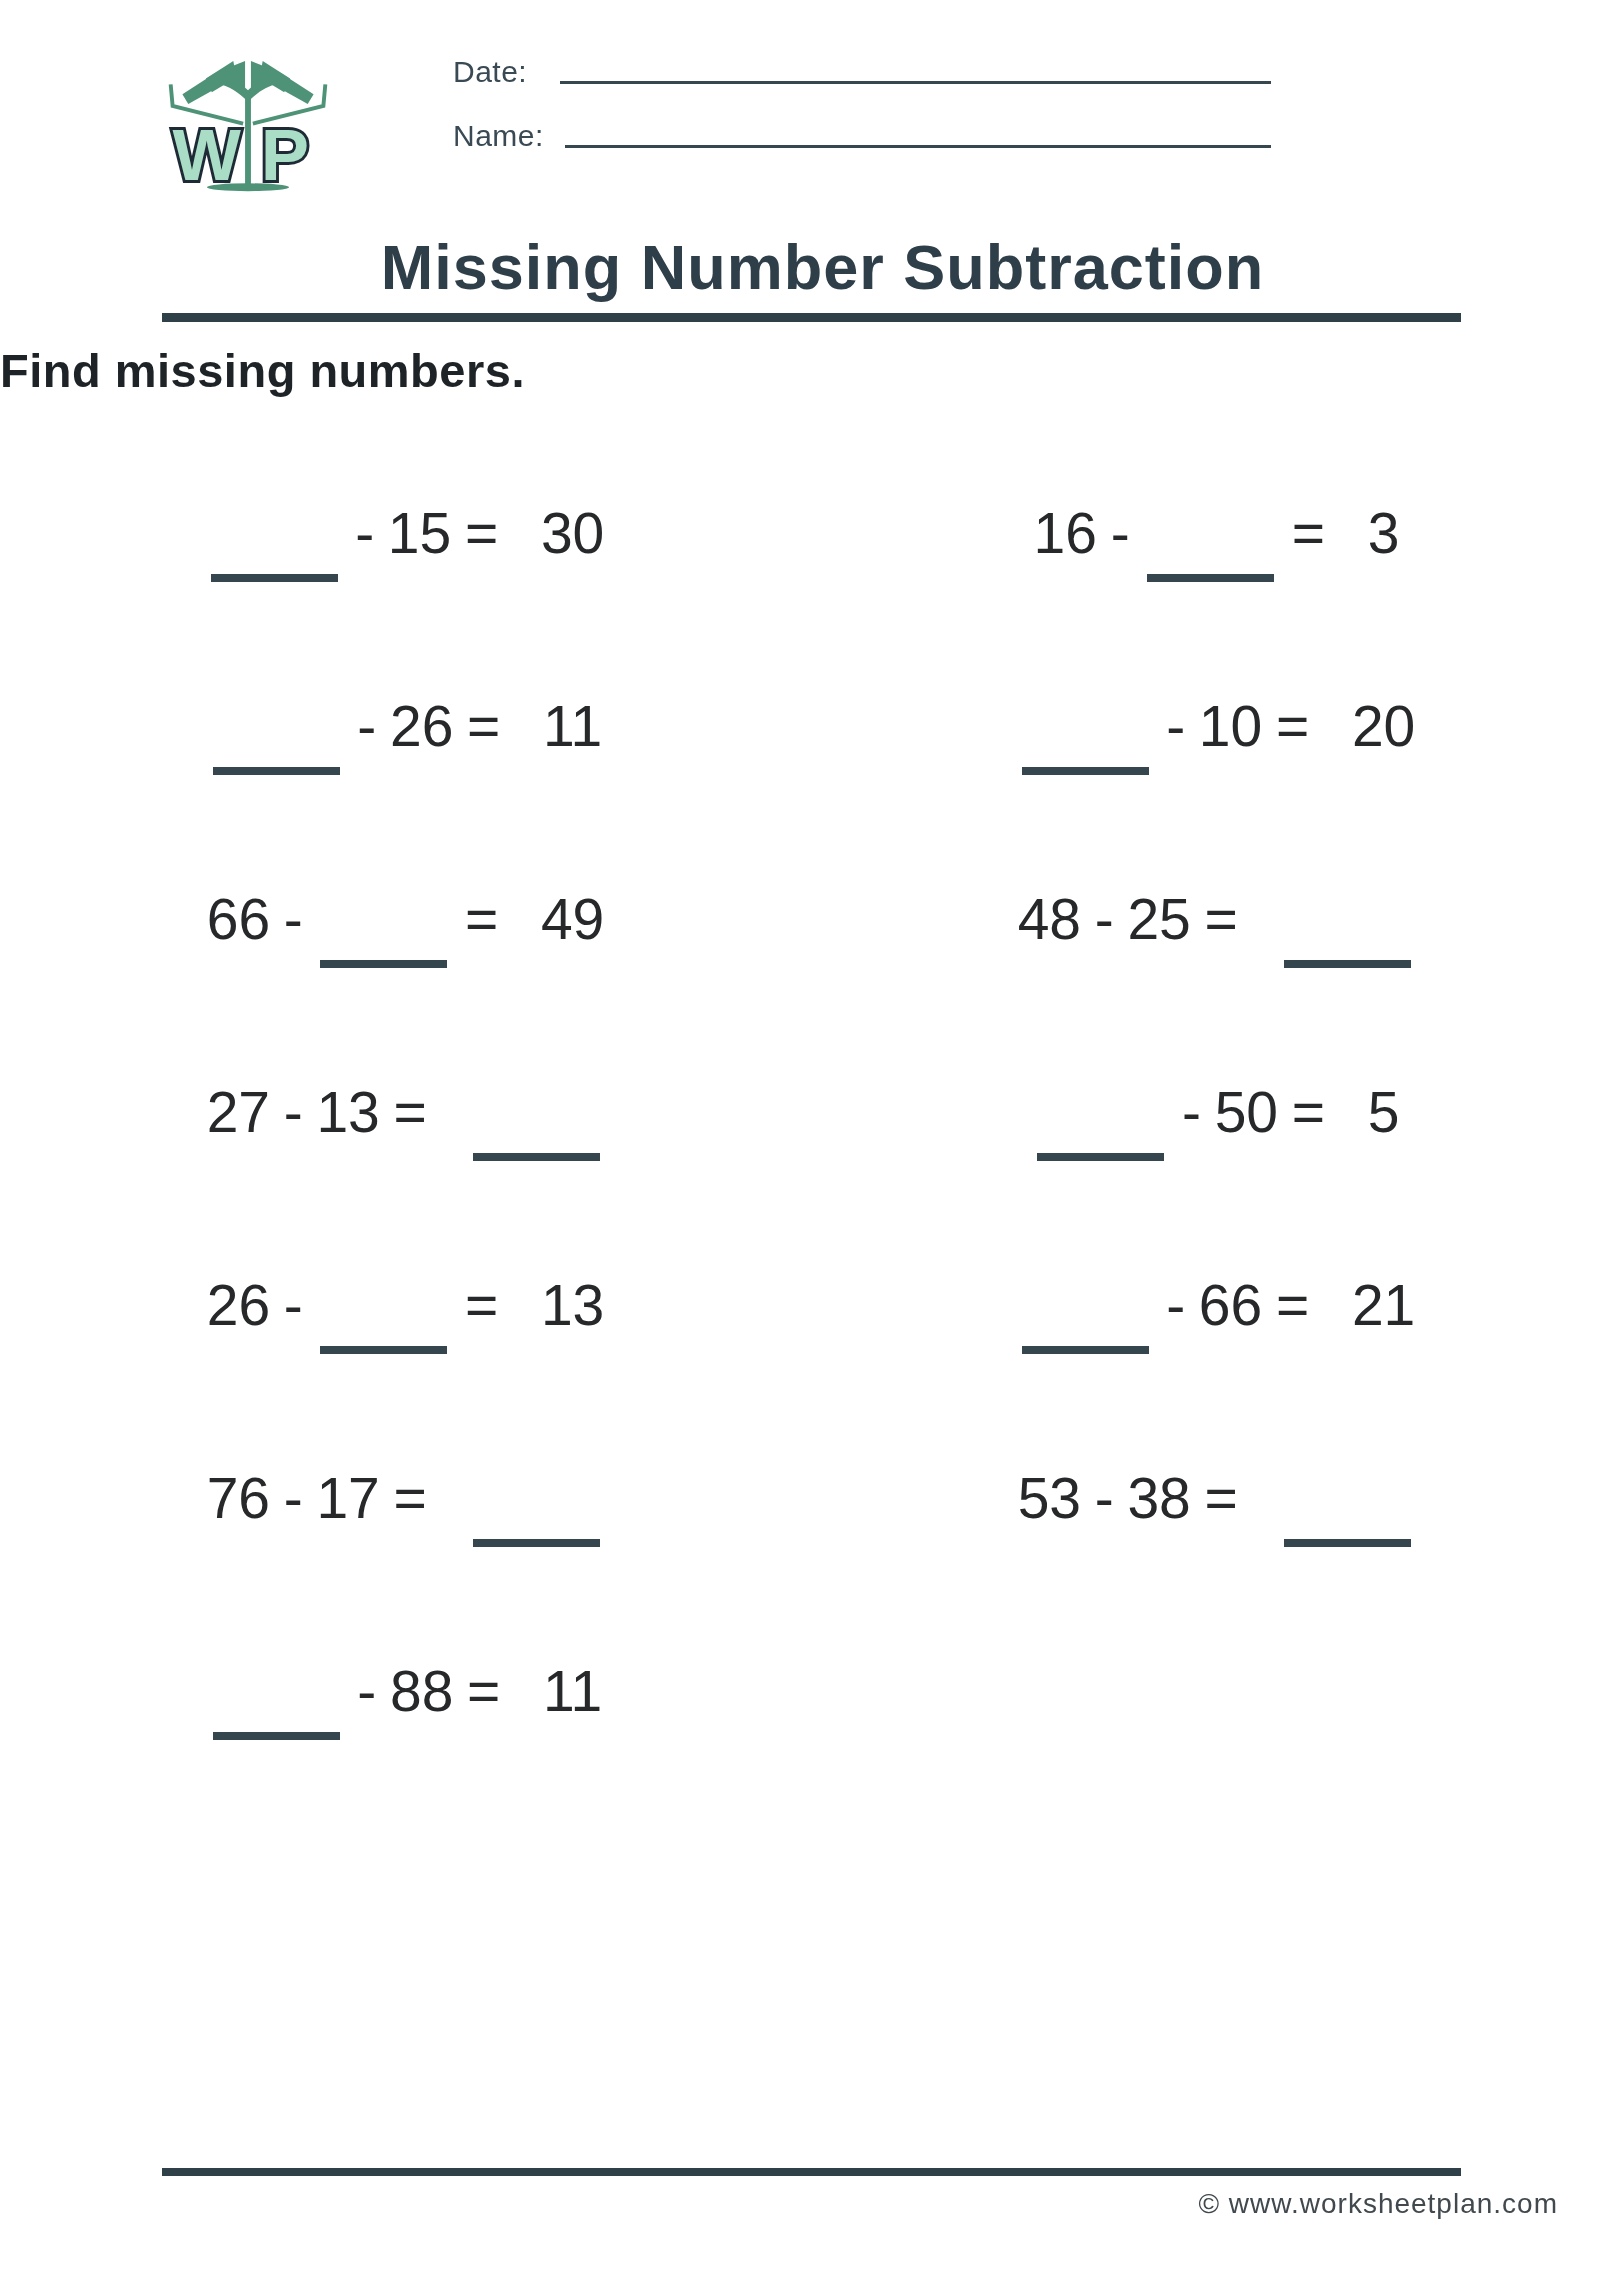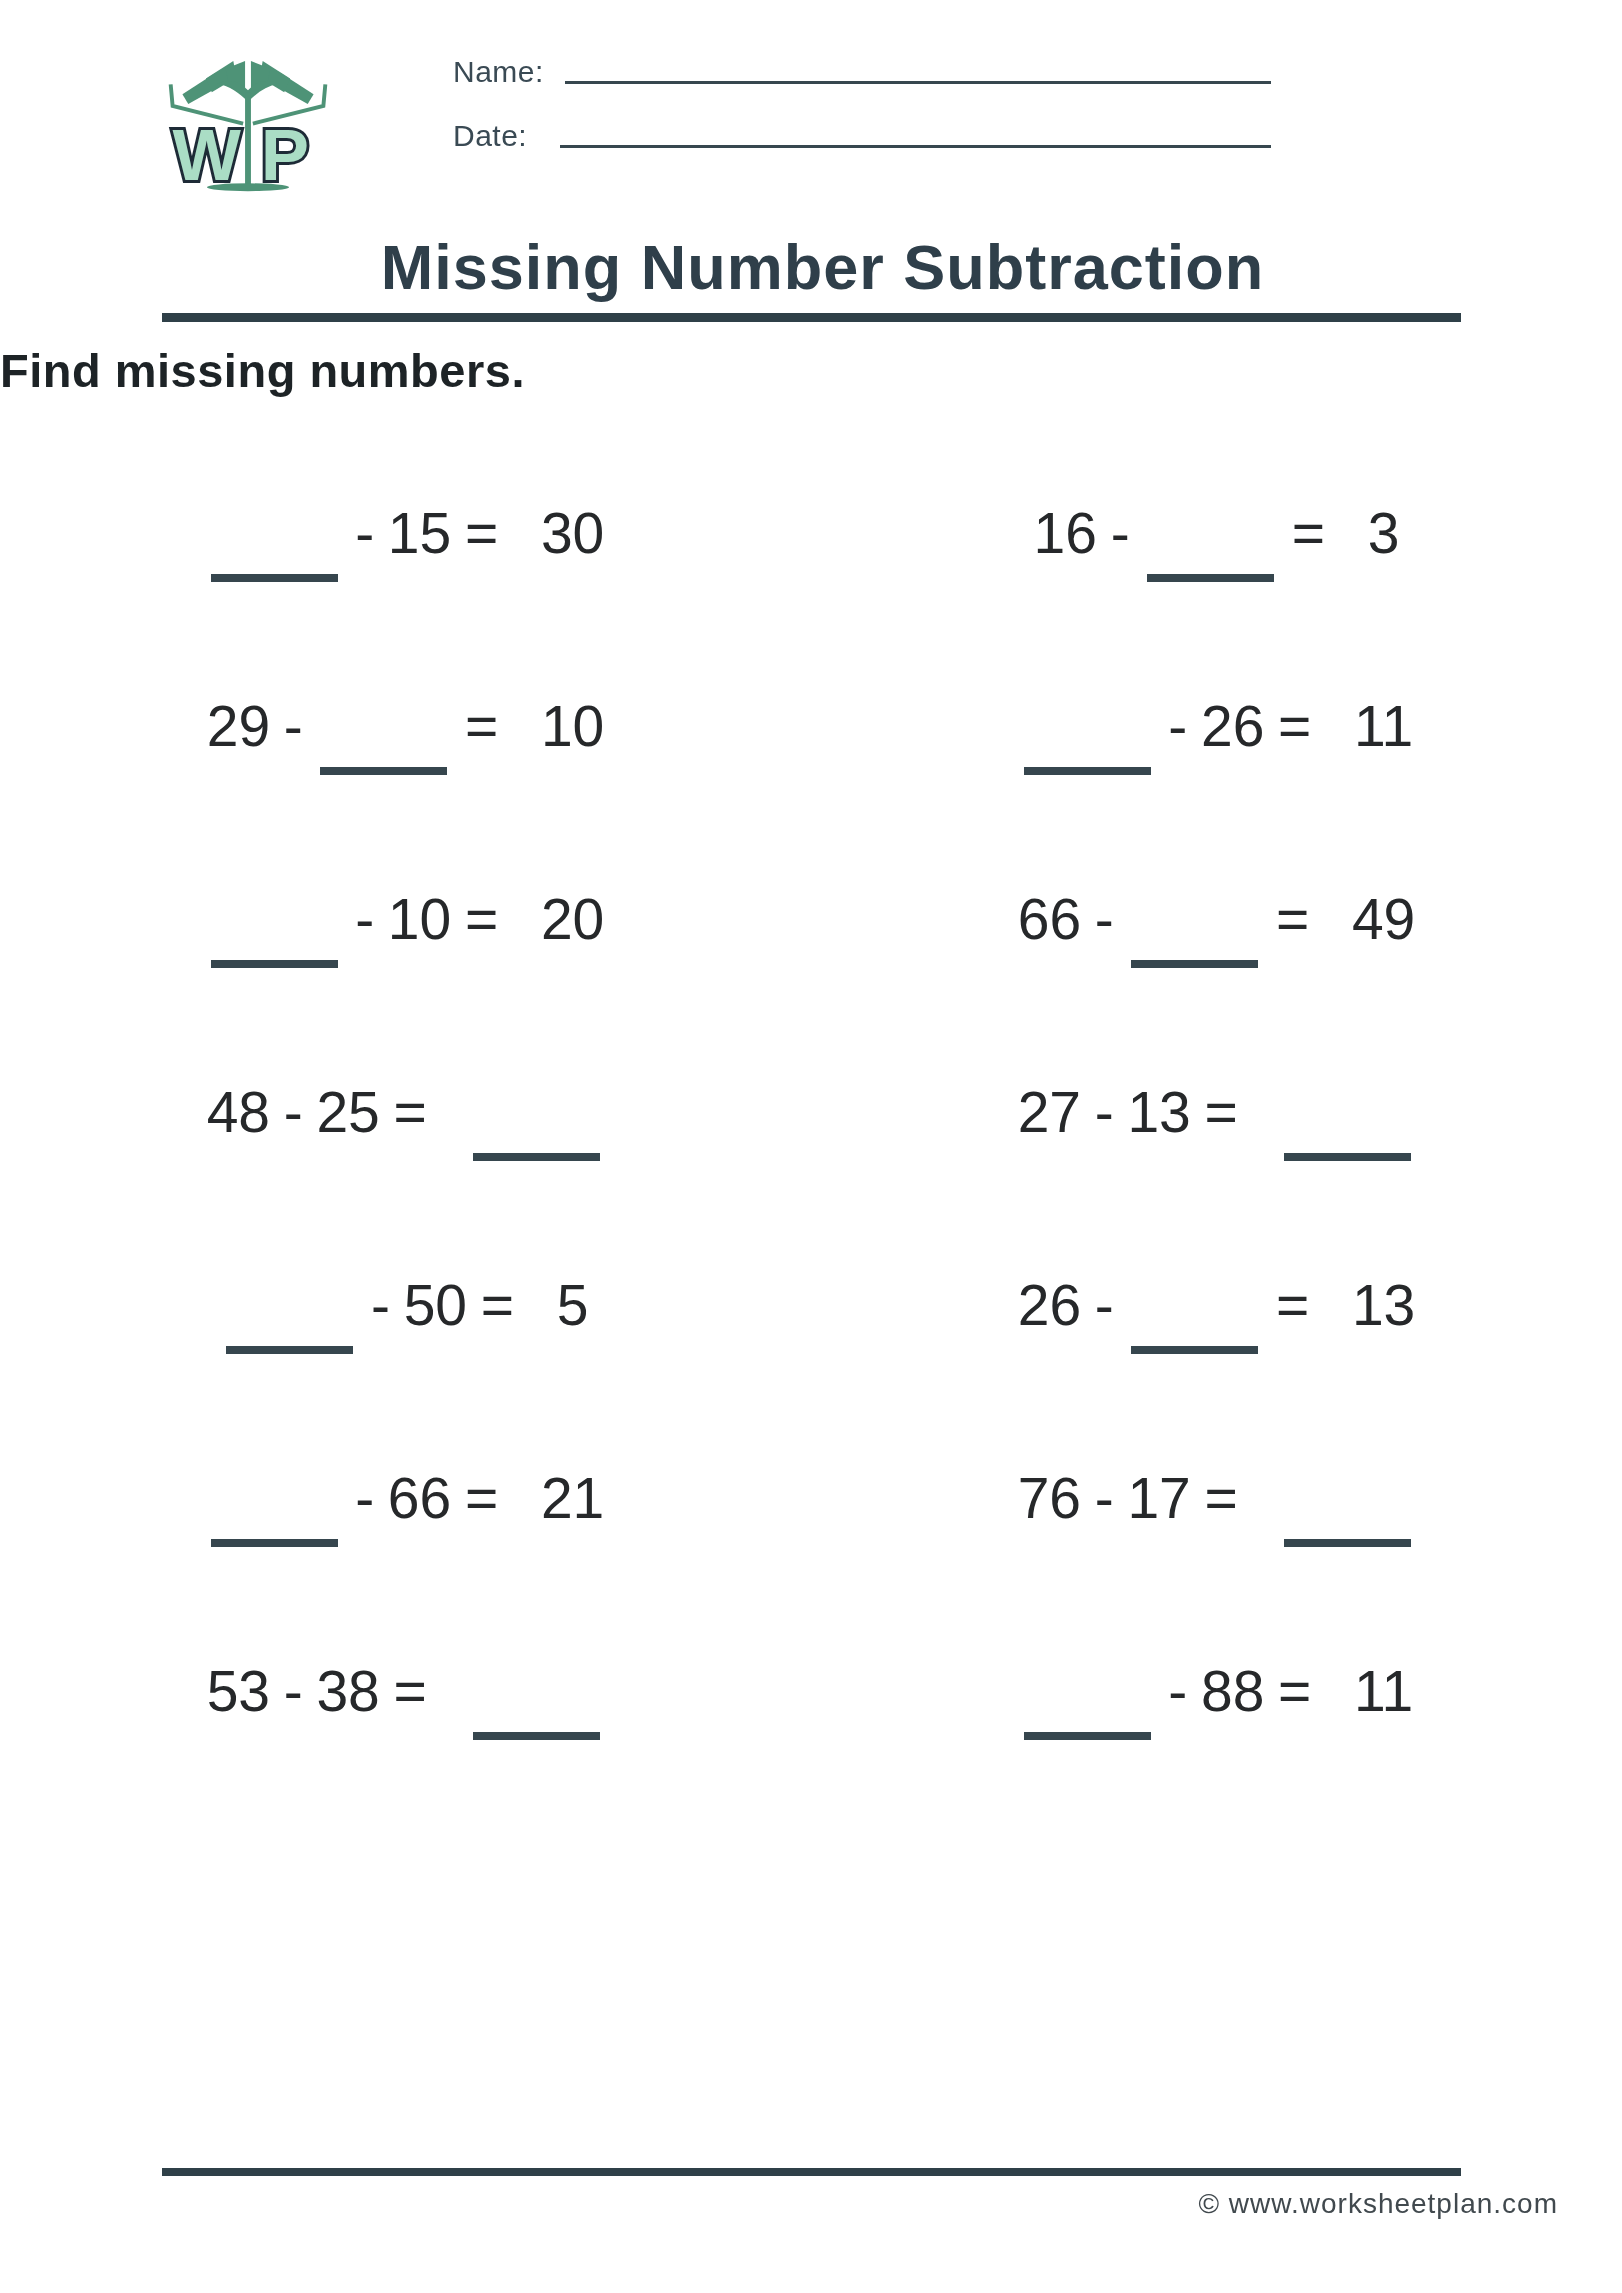--- a/index.html
+++ b/index.html
@@ -116,43 +116,40 @@
 
   <ellipse cx="95" cy="139" rx="42" ry="4" fill="#4e9377"></ellipse>
 
   <g font-family="Liberation Sans, sans-serif" font-weight="bold" font-size="74" style="paint-order: stroke;" stroke="#1e2b37" stroke-width="6" fill="#aaddc5">
     <text x="18" y="132">W</text>
     <text x="108" y="132">P</text>
   </g>
 </svg>
 
 <div class="fields">
+  <div class="field-row date">
+    <span class="field-label">Date:</span>
+    <span class="field-line"></span>
+  </div>
   <div class="field-row">
     <span class="field-label">Name:</span>
-    <span class="field-line"></span>
-  </div>
-  <div class="field-row date">
-    <span class="field-label">Date:</span>
     <span class="field-line"></span>
   </div>
 </div>
 
 <div class="title">Missing Number Subtraction</div>
 <div class="title-underline"></div>
 <div class="subtitle">Find missing numbers.</div>
 
 <div class="problems" id="problems">
     <div class="problem">
       <span class="inner"><span class="blank"></span><span class="tok op">-</span><span class="tok num">15</span><span class="tok op">=</span><span class="tok num ans">30</span></span>
     </div>
     <div class="problem">
       <span class="inner"><span class="tok num">16</span><span class="tok op">-</span><span class="blank"></span><span class="tok op">=</span><span class="tok num ans">3</span></span>
-    </div>
-    <div class="problem">
-      <span class="inner"><span class="tok num">29</span><span class="tok op">-</span><span class="blank"></span><span class="tok op">=</span><span class="tok num ans">10</span></span>
     </div>
     <div class="problem">
       <span class="inner"><span class="blank"></span><span class="tok op">-</span><span class="tok num">26</span><span class="tok op">=</span><span class="tok num ans">11</span></span>
     </div>
     <div class="problem">
       <span class="inner"><span class="blank"></span><span class="tok op">-</span><span class="tok num">10</span><span class="tok op">=</span><span class="tok num ans">20</span></span>
     </div>
     <div class="problem">
       <span class="inner"><span class="tok num">66</span><span class="tok op">-</span><span class="blank"></span><span class="tok op">=</span><span class="tok num ans">49</span></span>
     </div>

